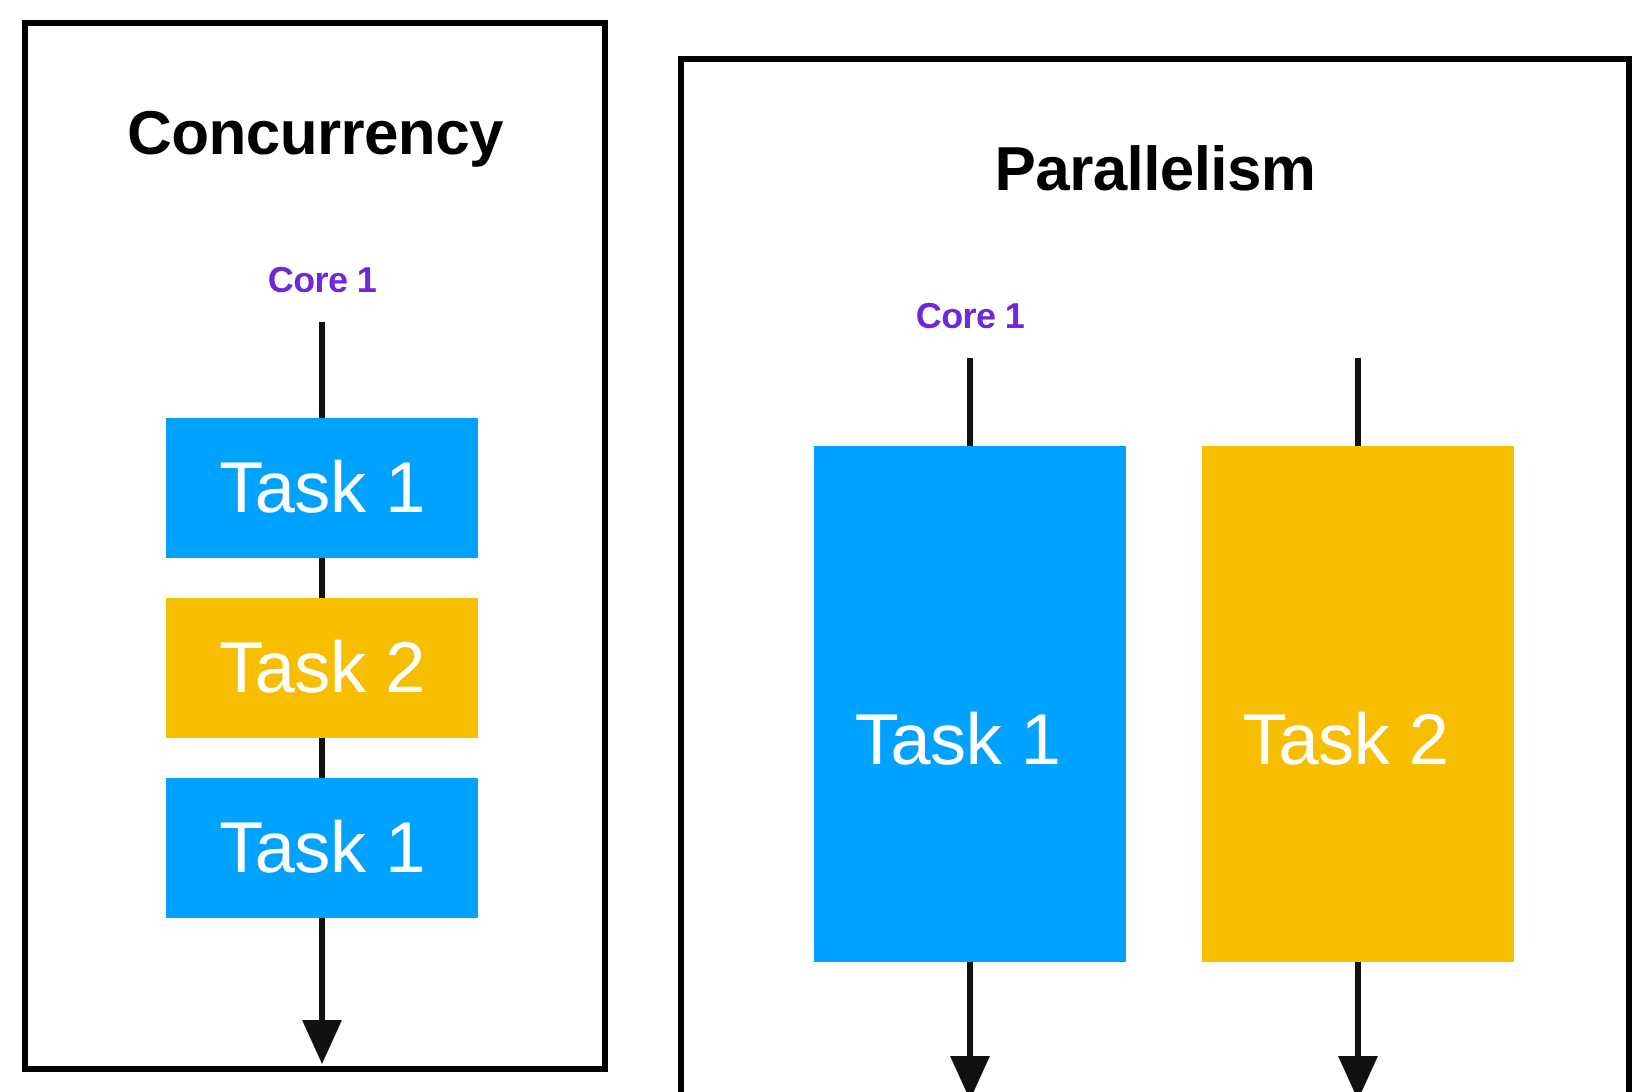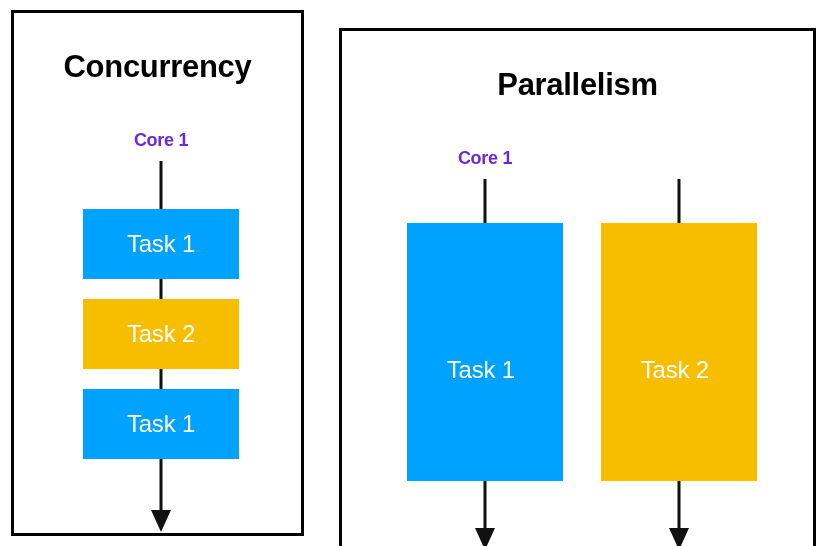--- a/index.html
+++ b/index.html
@@ -73,21 +73,21 @@
     position: absolute;
     transform: translateX(-50%);
     line-height: 0;
   }
 
   
   .task-block {
     position: absolute;
     box-sizing: border-box;
     color: #ffffff;
-    font-size: 24px;
+    font-size: 36px;
     font-weight: normal;
     letter-spacing: -0.2px;
     white-space: nowrap;
   }
   .task-block.compact {
     display: flex;
     align-items: center;
     justify-content: center;
   }
   .task-block.tall .task-label {

